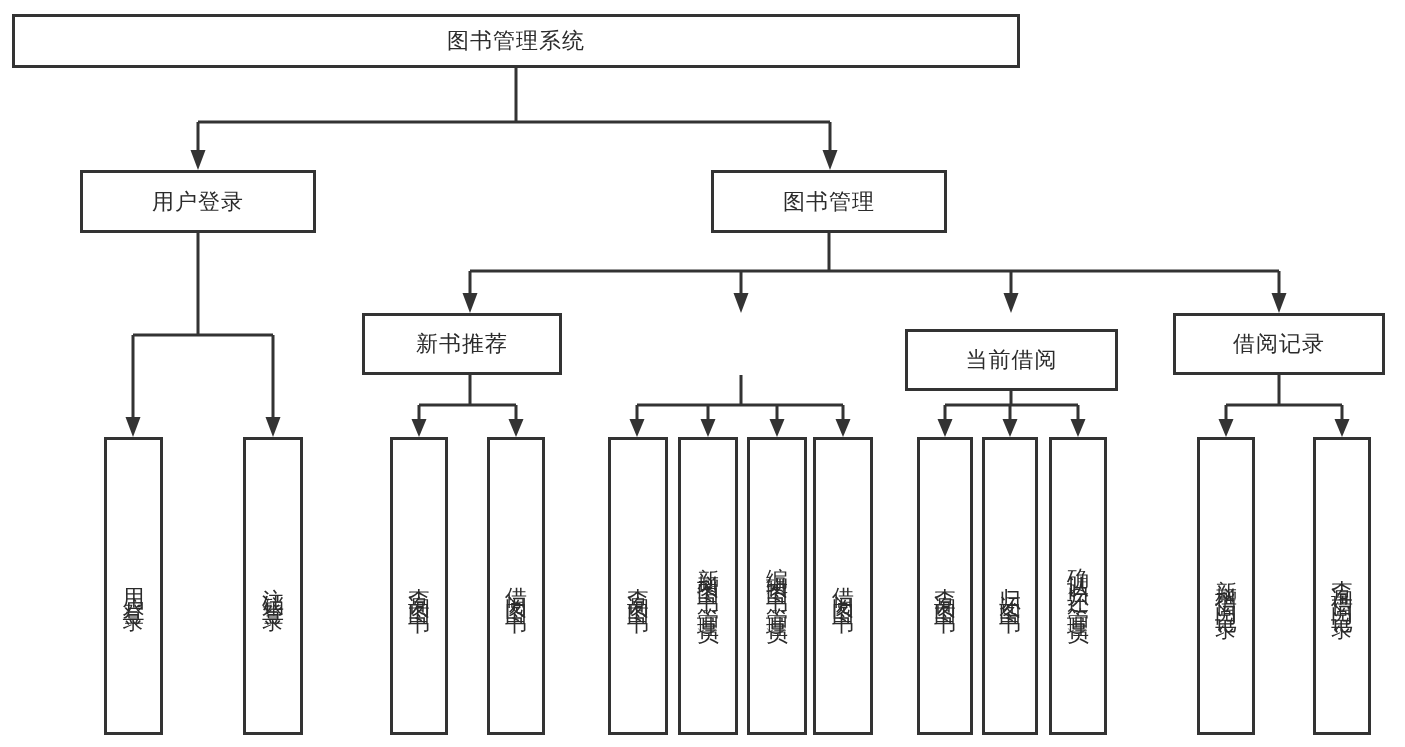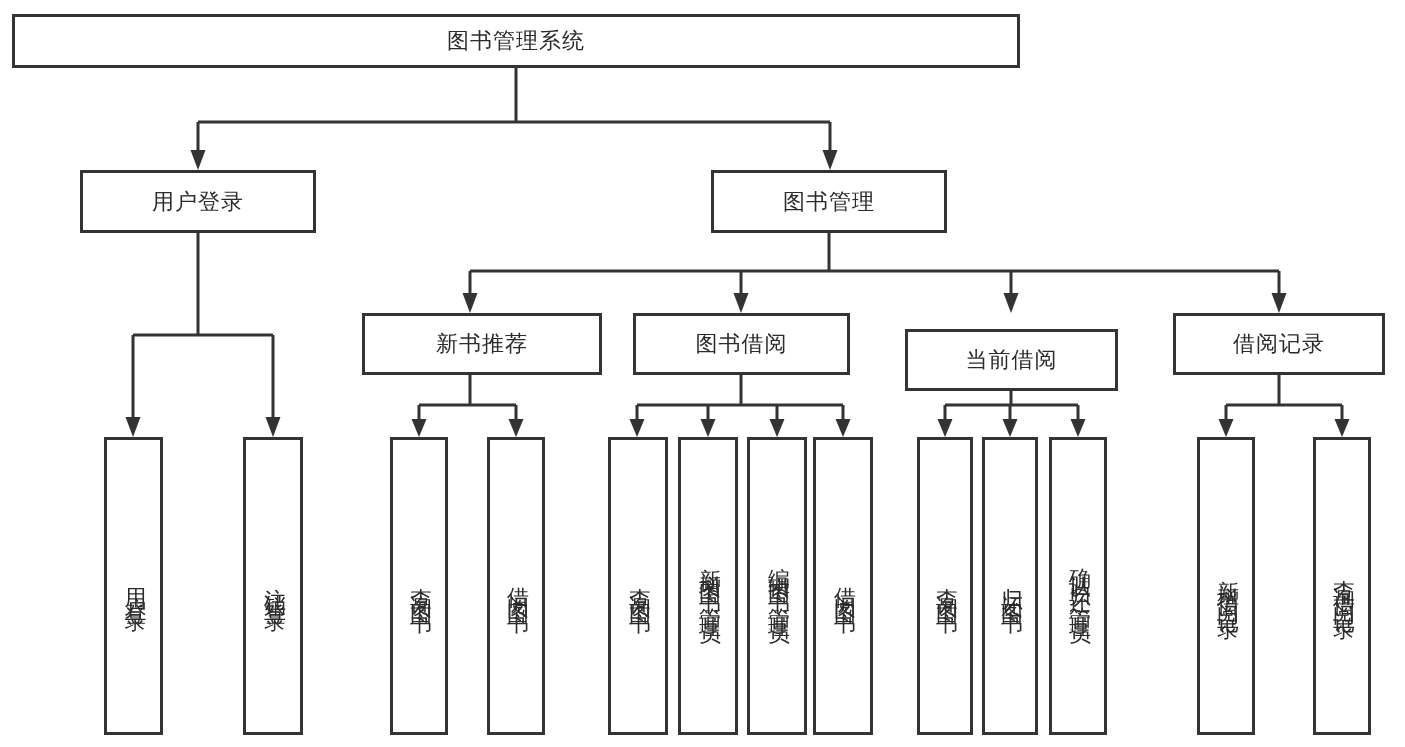--- a/index.html
+++ b/index.html
@@ -1,21 +1,21 @@
 <!DOCTYPE html>
 <html><head>
 <meta charset="utf-8">
 <style>
   html, body { margin: 0; padding: 0; background: #ffffff; }
   .stage {
     position: relative;
     width: 1405px;
     height: 747px;
     background: #ffffff;
-    font-family: Liberation Mono, monospace;
+    font-family: Liberation Sans, sans-serif;
     overflow: hidden;
   }
   svg.wires {
     position: absolute;
     left: 0; top: 0;
     width: 1405px; height: 747px;
     z-index: 1;
   }
   .box {
     position: absolute;
@@ -100,25 +100,22 @@
     <span class="label">图书管理系统</span>
   </div>
 
   <div class="box" style="left:80px; top:170px; width:236px; height:63px;">
     <span class="label">用户登录</span>
   </div>
   <div class="box" style="left:711px; top:170px; width:236px; height:63px;text-align:center;">
     <span class="label">图书管理</span>
   </div>
 
-  <div class="box" style="left:362px; top:313px; width:240px; height:62px;">
+  <div class="box" style="left:362px; top:313px; width:200px; height:62px;">
     <span class="label">新书推荐</span>
-  </div>
-  <div class="box" style="left:633px; top:313px; width:217px; height:62px;">
-    <span class="label">图书借阅</span>
   </div>
   <div class="box" style="left:905px; top:313px; width:213px; height:62px;margin-top:16px;">
     <span class="label">当前借阅</span>
   </div>
   <div class="box" style="left:1173px; top:313px; width:212px; height:62px;">
     <span class="label">借阅记录</span>
   </div>
 
   <div class="box leaf" style="left:104px; top:437px; width:59px; height:298px;">
     <span class="label">用户登录</span>

